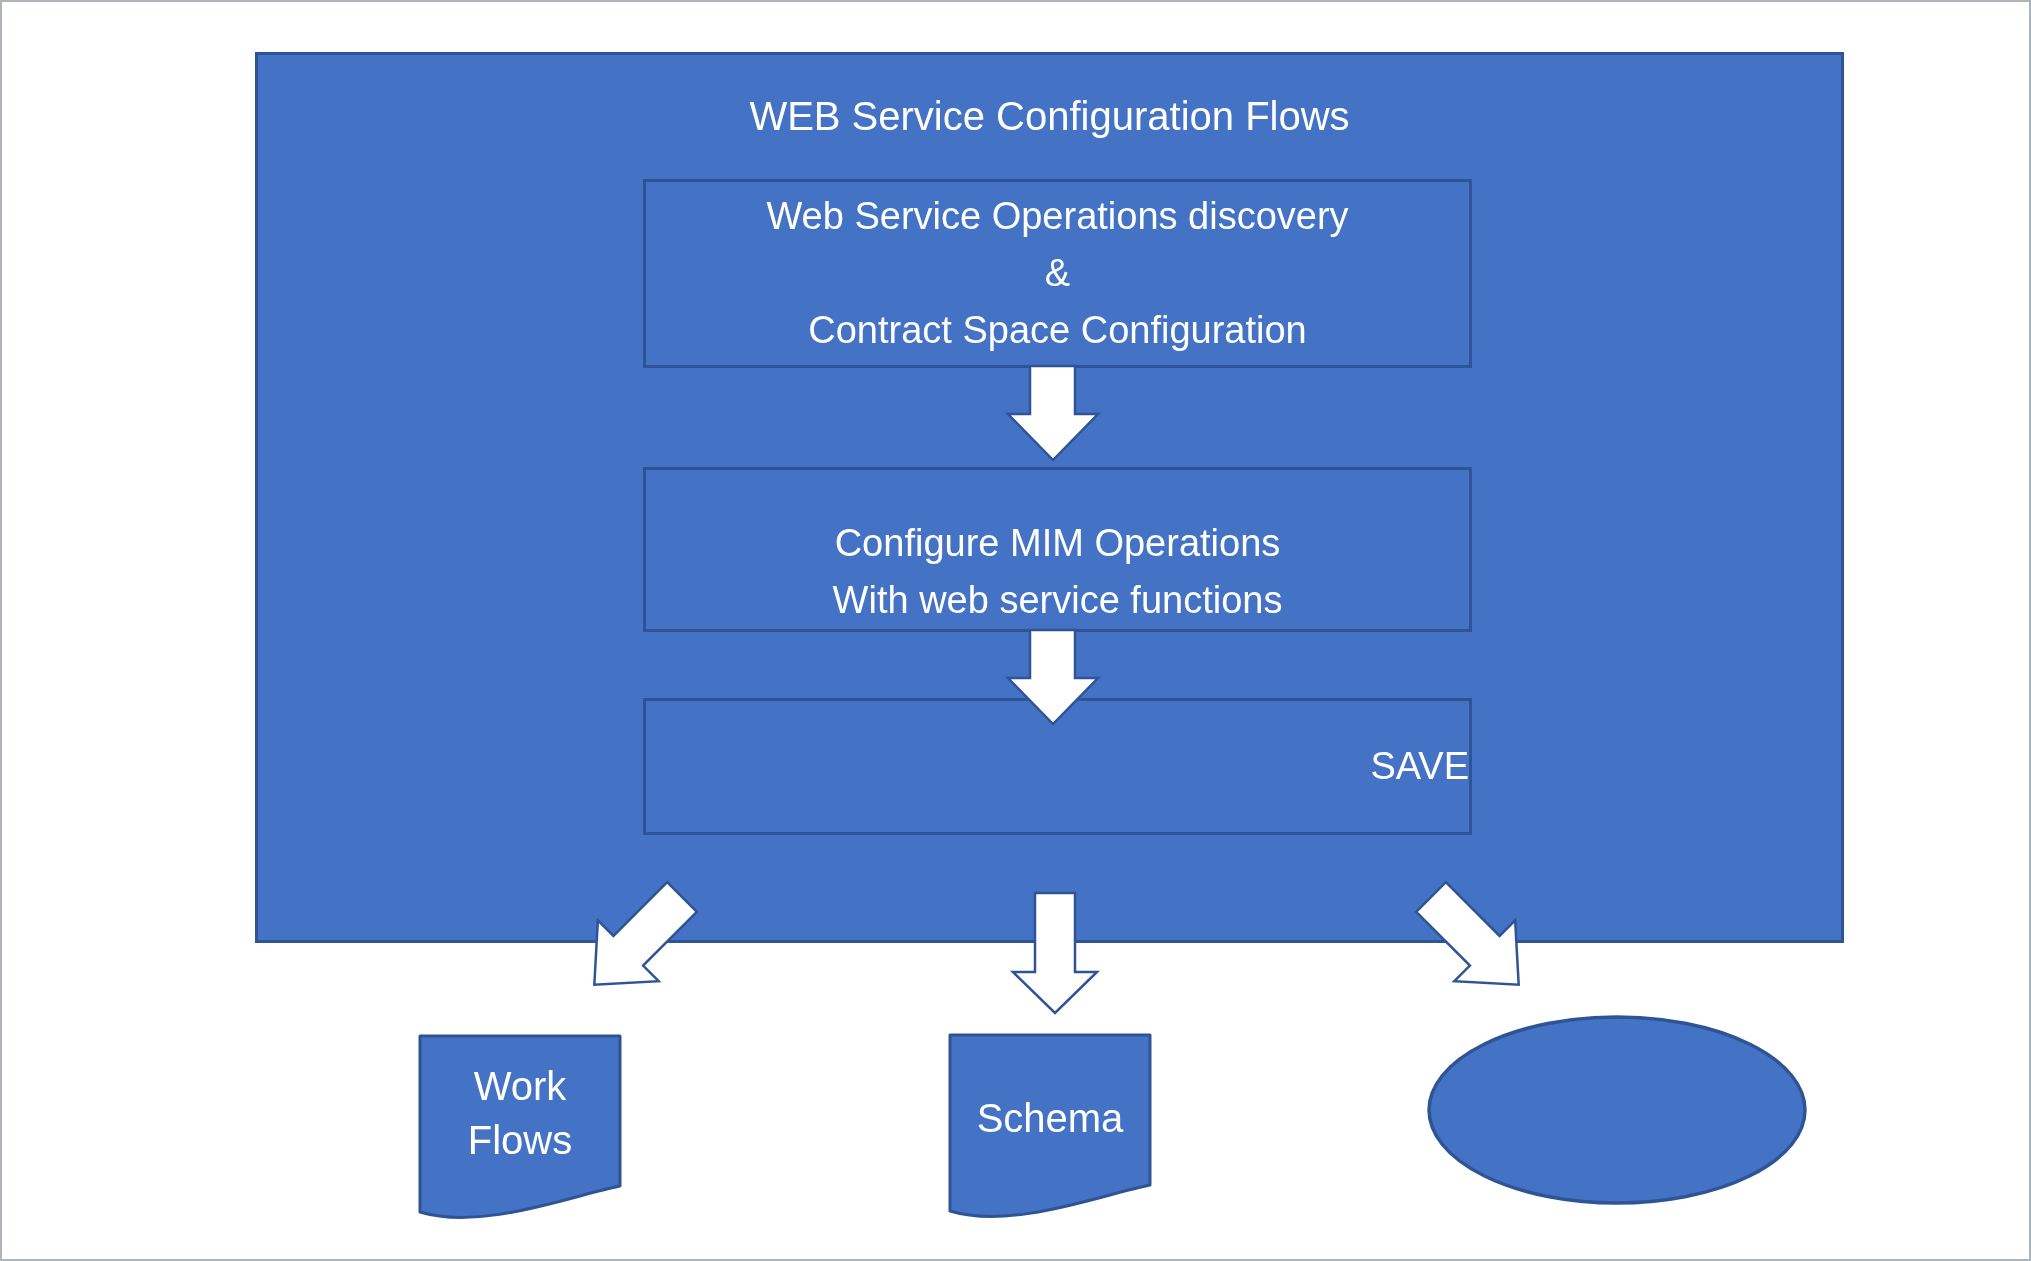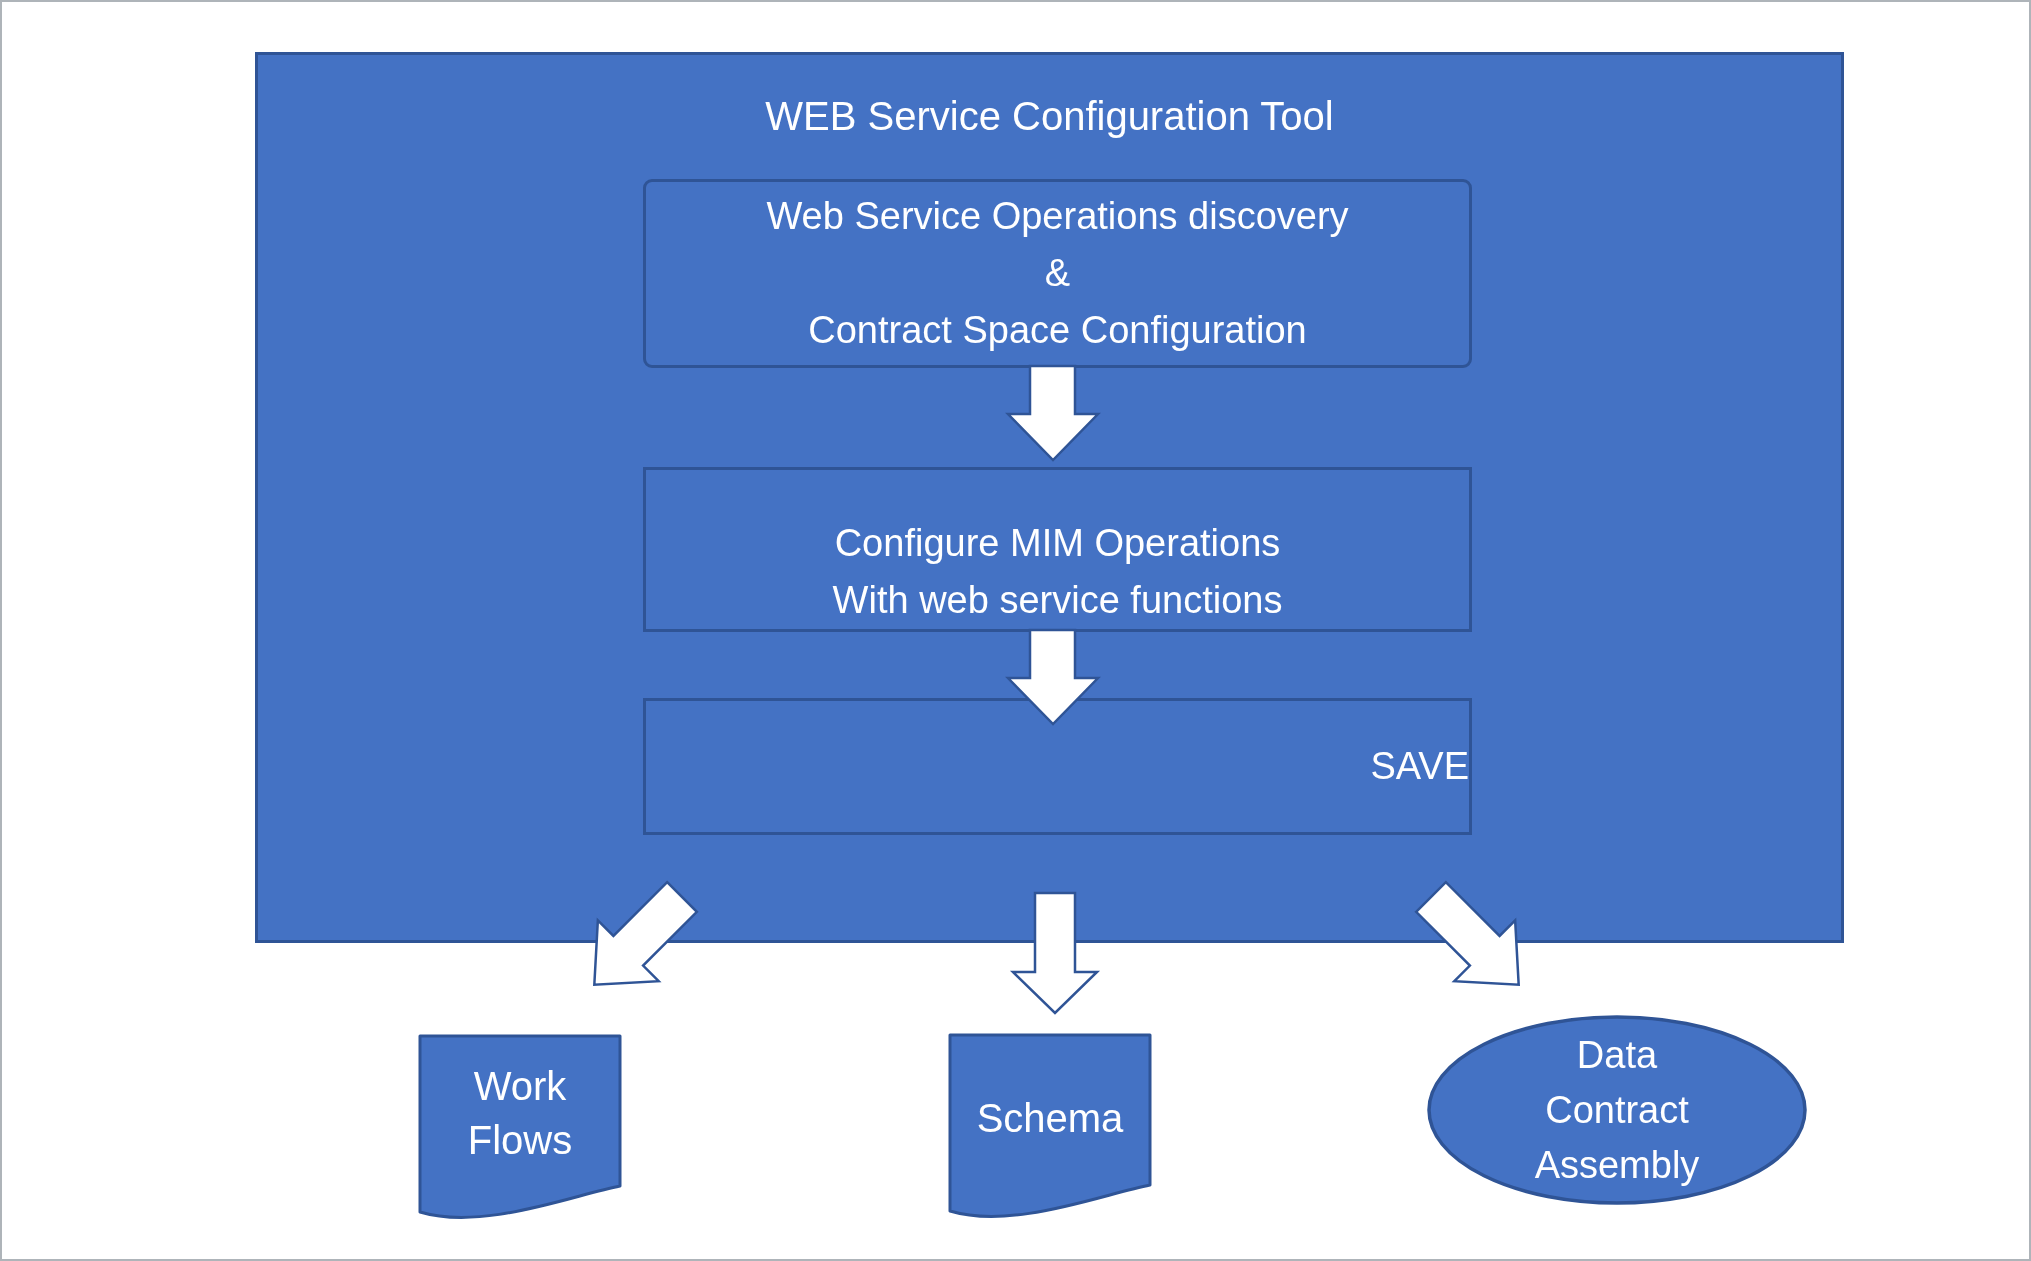--- a/index.html
+++ b/index.html
@@ -48,21 +48,21 @@
     border: 3px solid var(--border);
     display: flex;
     flex-direction: column;
     align-items: center;
     justify-content: center;
     color: var(--text);
     font-size: 38px;
     text-align: center;
   }
   .step .line { line-height: 57px; white-space: nowrap; }
-  .step-1 { top: 177px; height: 189px; border-radius: 9px; }
+  .step-1 { top: 177px; height: 189px; }
   .step-2 { top: 465px; height: 165px; justify-content: flex-end; }
   .step-3 { top: 696px; height: 137px; align-items: flex-end; }
   .arrow-layer {
     position: absolute;
     left: 0; top: 0;
     width: 2031px; height: 1261px;
     pointer-events: none;
   }
   .arrow-layer polygon {
     fill: var(--arrow-fill);
@@ -98,21 +98,21 @@
   .label-schema .line { line-height: 54px; margin-top: 12px; }
   .label-contract { left: 1423px; top: 1011px; width: 384px; height: 194px; font-size: 38px; }
   .label-contract .line { line-height: 55px; }
 </style>
 </head>
 <body>
 
 <div class="page">
 
   <div class="big-rect"></div>
-  <div class="diagram-title">WEB Service Configuration Tool</div>
+  <div class="diagram-title">WEB Service Configuration Flows</div>
 
   <div class="step step-1">
     <div class="line">Web Service Operations discovery</div>
     <div class="line">&amp;</div>
     <div class="line">Contract Space Configuration</div>
   </div>
 
   <div class="step step-2">
     <div class="line">Configure MIM Operations</div>
     <div class="line">With web service functions</div>
@@ -146,19 +146,14 @@
   <svg class="out-shape" style="left:945px; top:1030px;" width="206" height="186" viewBox="0 0 206 186">
     <path class="doc-path" d="M3,3 H203 V153 C156,162 66,198 3,179 Z"></path>
   </svg>
   <div class="out-label label-schema">
     <div class="line">Schema</div>
   </div>
 
   <svg class="out-shape" style="left:1423px; top:1011px;" width="384" height="194" viewBox="0 0 384 194">
     <ellipse class="ellipse-shape" cx="192" cy="97" rx="188" ry="93"></ellipse>
   </svg>
-  <div class="out-label label-contract">
-    <div class="line">Data</div>
-    <div class="line">Contract</div>
-    <div class="line">Assembly</div>
-  </div>
 
 </div>
 
 </body></html>

